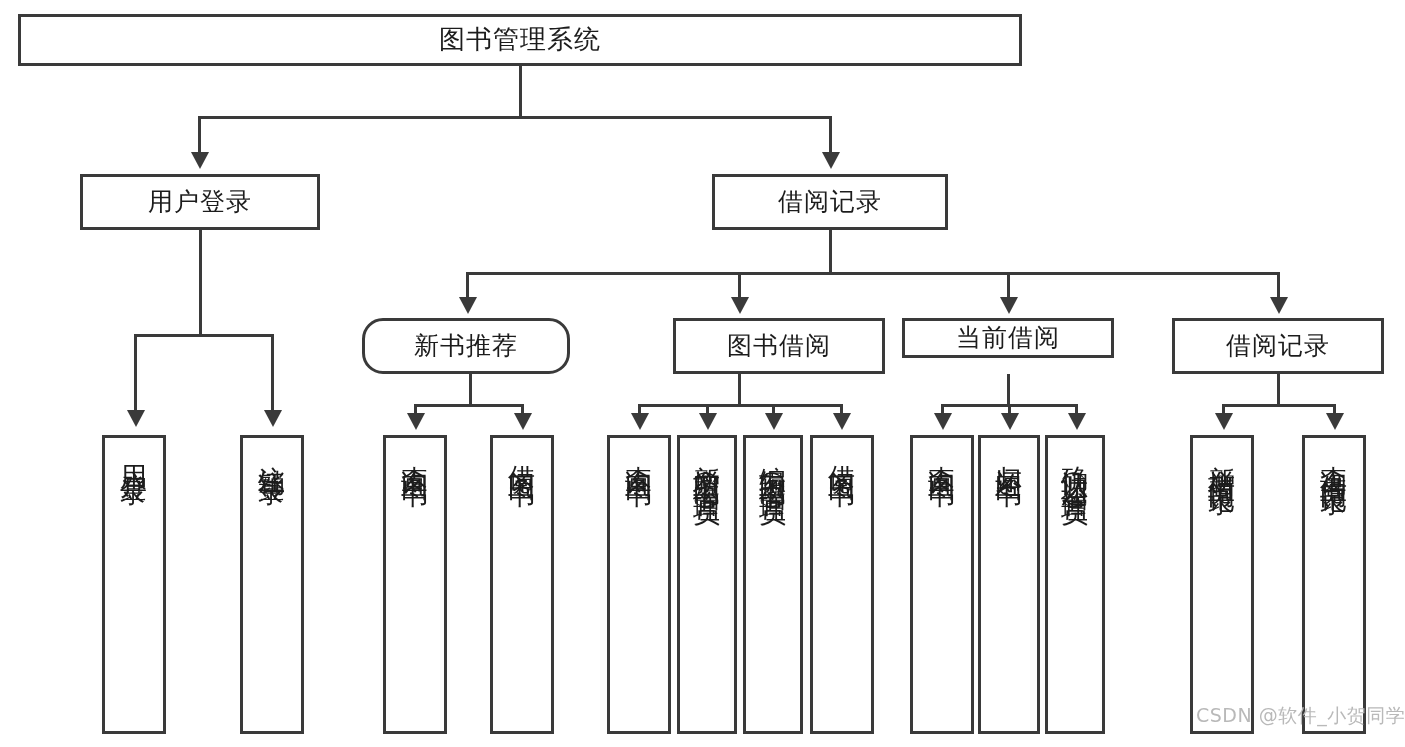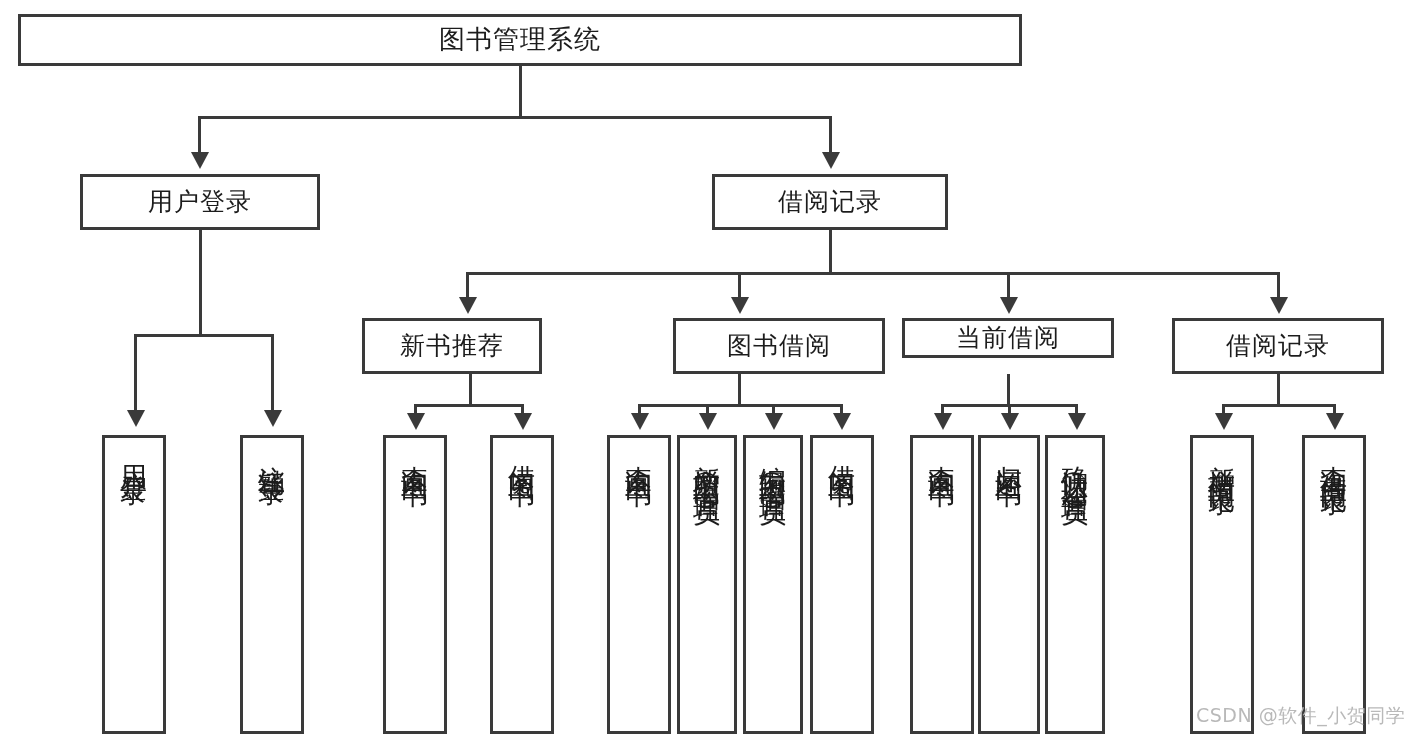--- a/index.html
+++ b/index.html
@@ -110,21 +110,21 @@
 
   <div class="seg v" style="left:738px;top:272px;height:28px;"></div>
   <div class="arrow" style="left:731px;top:297px;"></div>
 
   <div class="seg v" style="left:1007px;top:272px;height:28px;"></div>
   <div class="arrow" style="left:1000px;top:297px;"></div>
 
   <div class="seg v" style="left:1277px;top:272px;height:28px;"></div>
   <div class="arrow" style="left:1270px;top:297px;"></div>
 
-  <div class="node h" style="left:362px;top:318px;width:180px;height:56px;">
+  <div class="node h" style="left:362px;top:318px;width:208px;height:56px;border-radius:21px;">
     <span>新书推荐</span>
   </div>
   <div class="node h" style="left:633px;top:318px;width:212px;height:56px;margin-left:40px;">
     <span>图书借阅</span>
   </div>
   <div class="node h" style="left:902px;top:318px;width:212px;height:40px;">
     <span>当前借阅</span>
   </div>
   <div class="node h" style="left:1172px;top:318px;width:212px;height:56px;">
     <span>借阅记录</span>

